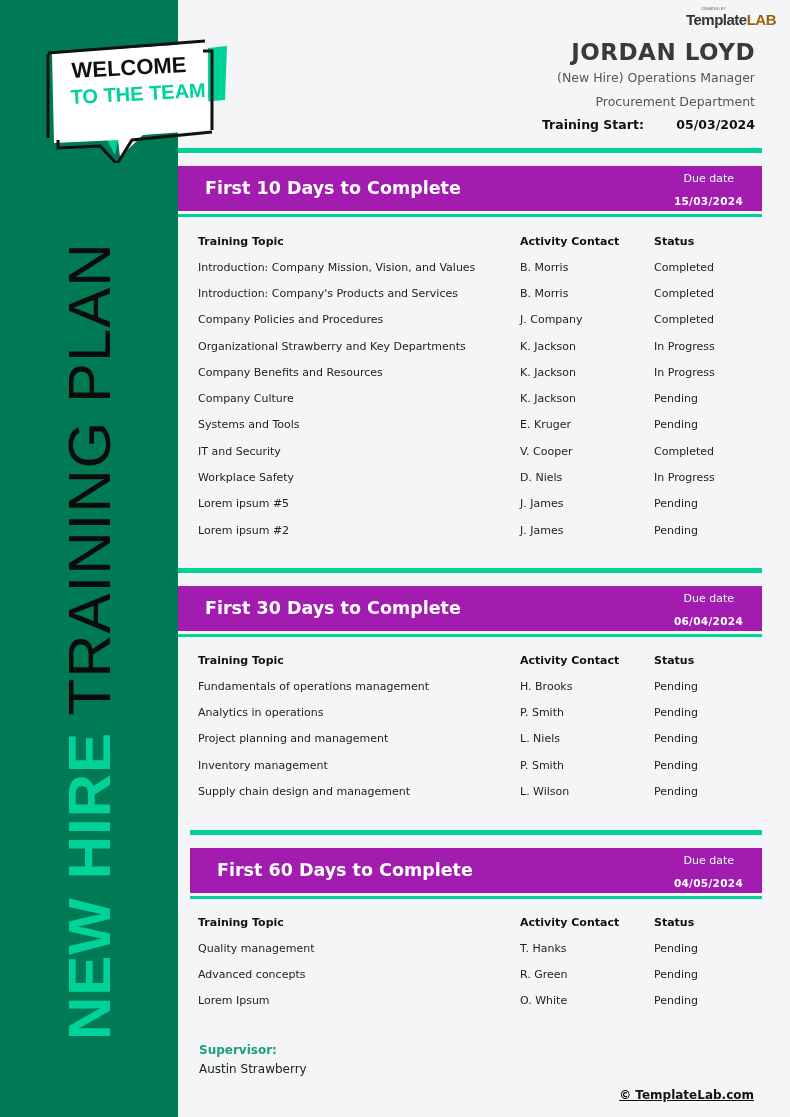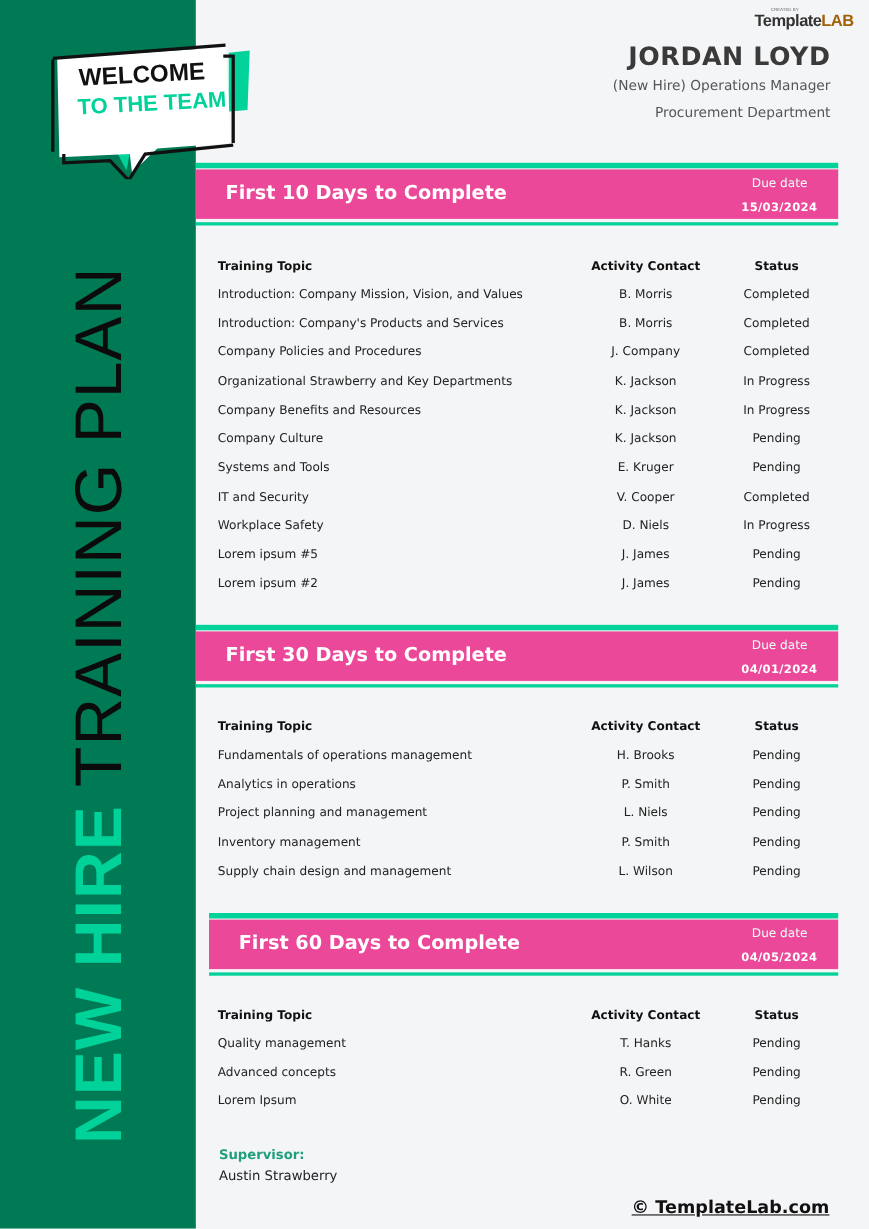--- a/index.html
+++ b/index.html
@@ -32,44 +32,44 @@
 
   .header-block { position: absolute; right: 35px; top: 38px; text-align: right; }
   .emp-name { font-size: 23px; font-weight: bold; color: #3a3a3a; letter-spacing: 0.5px; line-height: 28px; }
   .emp-role, .emp-dept { font-size: 12.5px; color: #555; line-height: 24px; }
   .start-row { font-size: 12.5px; font-weight: bold; color: #111; line-height: 22px; margin-top: 0px; }
   .start-row .lbl { margin-right: 28px; }
 
   .section { position: absolute; left: 178px; width: 584px; }
   .band-top { height: 5px; background: #00d29a; }
   .band-main {
-    height: 45px; margin-top: 1px; background: #ec4899; position: relative;
+    height: 45px; margin-top: 13px; background: #a21caf; position: relative;
   }
   .band-bottom { height: 3px; margin-top: 3px; background: #00d29a; }
   .sec-title {
     position: absolute; left: 27px; top: 12px; color: #fff;
     font-size: 17.5px; font-weight: bold; font-family: "DejaVu Sans", sans-serif;
   }
   .due-label { position: absolute; right: 28px; top: 6px; color: #e8fff7; font-size: 11px; }
   .due-value { position: absolute; right: 19px; top: 29px; color: #fff; font-size: 10.5px; font-weight: bold; letter-spacing: 0.3px; }
 
   table.plan { position: absolute; left: 198px; width: 560px; border-collapse: collapse; font-size: 11px; color: #222; }
   table.plan th { font-weight: bold; text-align: left; height: 26px; color: #111; }
   table.plan td { height: 26.3px; }
-  table.plan .c2, table.plan .c3 { text-align: center; }
+  table.plan .c2, table.plan .c3 { text-align: left; }
   table.plan col.c1 { width: 322px; }
   table.plan col.c2 { width: 134px; }
   table.plan col.c3 { width: 104px; }
 
   .supervisor { position: absolute; left: 199px; top: 1042px; }
   .sup-label { color: #1e9e7a; font-weight: bold; font-size: 12px; line-height: 16px; }
   .sup-name { color: #222; font-size: 12px; line-height: 22px; }
 
   .copyright {
-    position: absolute; right: 36px; top: 1088px; font-size: 16px; font-weight: bold;
+    position: absolute; right: 36px; top: 1088px; font-size: 12px; font-weight: bold;
     color: #111; text-decoration: underline;
   }
 </style>
 </head>
 <body>
 
 <div class="sidebar"></div>
 
 <svg class="welcome" viewBox="0 0 200 145" width="200" height="145">
 
@@ -95,20 +95,24 @@
   <span class="brand-small">CREATED BY</span>
   <span class="brand-name">
     <span class="t">Template</span><span class="l">LAB</span>
   </span>
 </div>
 
 <div class="header-block">
   <div class="emp-name">JORDAN LOYD</div>
   <div class="emp-role">(New Hire) Operations Manager</div>
   <div class="emp-dept">Procurement Department</div>
+  <div class="start-row">
+    <span class="lbl">Training Start:</span>
+    <span>05/03/2024</span>
+  </div>
 </div>
 
 <div class="section" style="top:148px;">
   <div class="band-top"></div>
   <div class="band-main">
     <div class="sec-title">First 10 Days to Complete</div>
     <div class="due-label">Due date</div>
     <div class="due-value">15/03/2024</div>
   </div>
   <div class="band-bottom"></div>
@@ -182,21 +186,21 @@
         <td class="c3">Pending</td>
       </tr>
 </tbody>
   </table>
 
 <div class="section" style="top:568px;">
   <div class="band-top"></div>
   <div class="band-main">
     <div class="sec-title">First 30 Days to Complete</div>
     <div class="due-label">Due date</div>
-    <div class="due-value">04/01/2024</div>
+    <div class="due-value">06/04/2024</div>
   </div>
   <div class="band-bottom"></div>
 </div>
 
 <table class="plan" style="top:647px;">
   <colgroup>
       <col class="c1">
       <col class="c2">
       <col class="c3">
     </colgroup>

